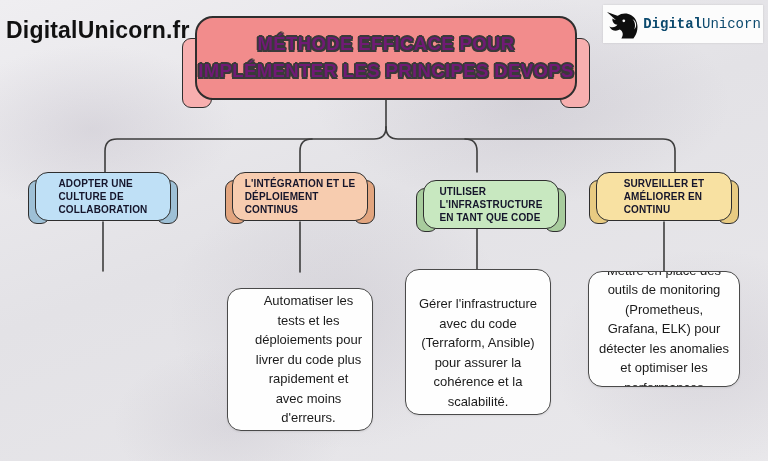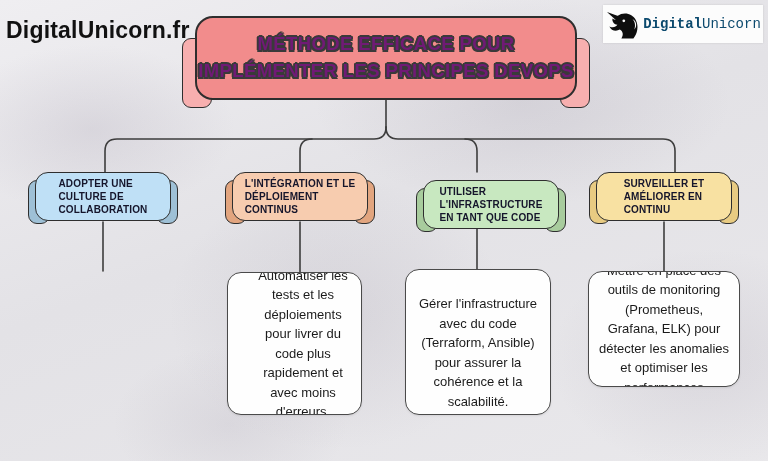--- a/index.html
+++ b/index.html
@@ -76,21 +76,21 @@
   
   .bodybox{
     position:absolute;background:#FEFEFE;border:1.2px solid #4a4a4a;border-radius:14px;
     box-sizing:border-box;display:flex;align-items:center;justify-content:center;
     overflow:hidden;z-index:2;box-shadow:0 1px 2px rgba(0,0,0,.08);
   }
   .btext{
     font-size:13px;line-height:1.5;color:#1b1b1b;text-align:center;padding:4px 9px;
   }
   .d0{left:30px;top:271px;width:148px;height:144px;}
-  .d1{left:227px;top:272px;width:135px;height:143px;padding-left:17px;}
+  .d1{left:227px;top:288px;width:146px;height:143px;padding-left:17px;}
   .d2{left:405px;top:269px;width:146px;height:146px;align-items:flex-start;}
   .d2 .btext{padding-top:24px;padding-left:12px;padding-right:12px;}
   .d3{left:588px;top:271px;width:152px;height:116px;}
 </style>
 </head>
 <body>
 
 <div class="canvas">
 
   <svg class="connectors" width="768" height="461" viewBox="0 0 768 461">

